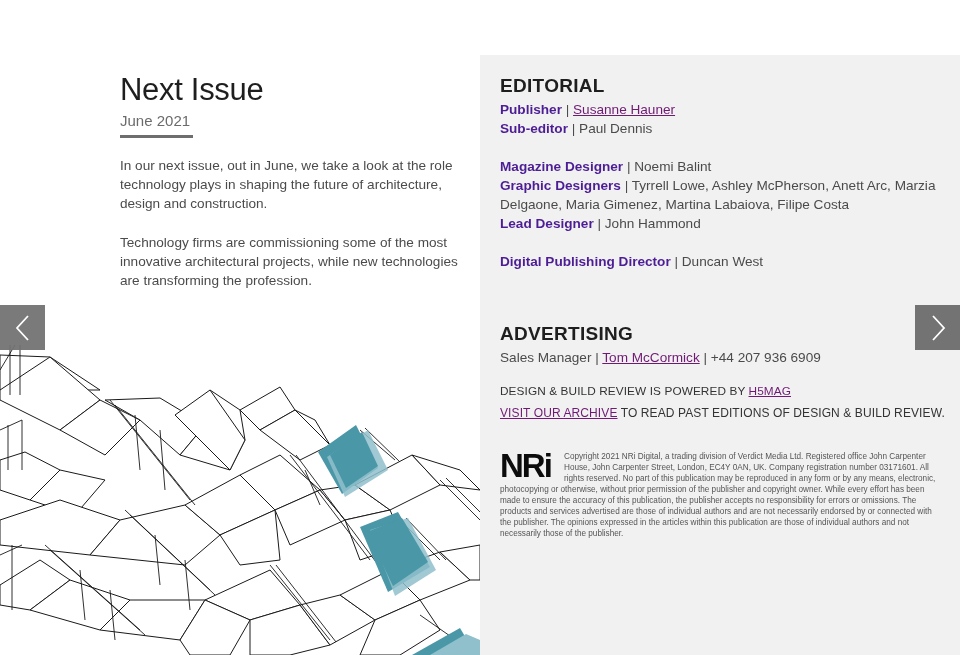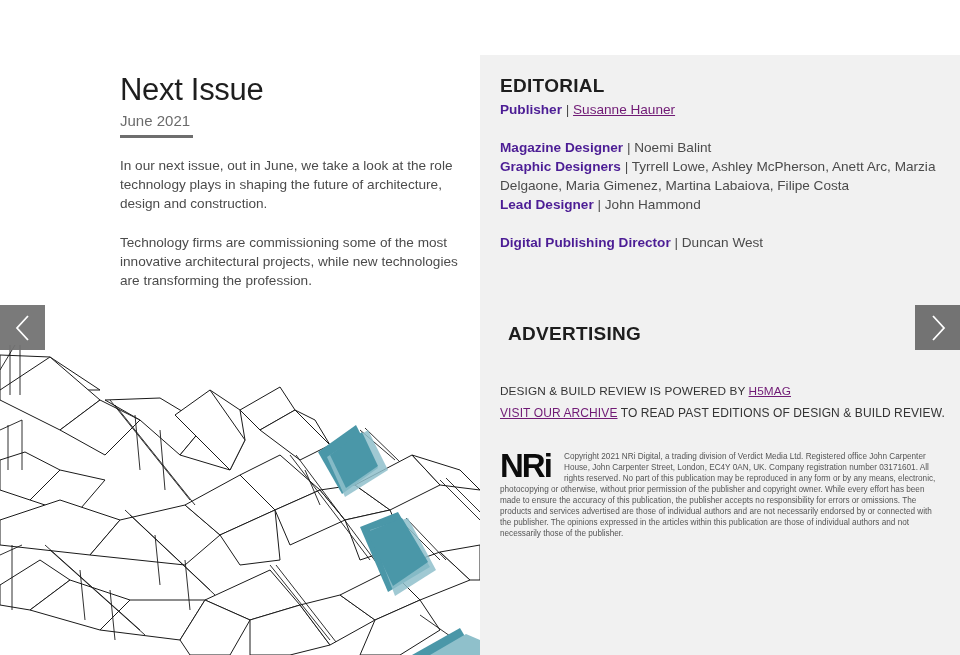--- a/index.html
+++ b/index.html
@@ -24,21 +24,21 @@
 
   .section-title { font-size: 19px; font-weight: bold; color: #1e1e1e; letter-spacing: 0.3px; }
   .editorial { position: absolute; left: 20px; top: 20px; width: 445px; }
   .editorial .section-title { margin-bottom: 3px; }
   .credits { font-size: 13.6px; line-height: 19px; color: #4b4b4b; }
   .credits b { color: #4c1d95; font-weight: bold; }
   .credits .gap { height: 19px; }
   a.link { color: #701a75; text-decoration: underline; }
 
   .advertising { position: absolute; left: 20px; top: 268px; width: 445px; }
-  .advertising .section-title { margin-bottom: 3px; margin-left: 8px; }
+  .advertising .section-title { margin-bottom: 3px; }
   .powered { position: absolute; left: 20px; top: 329px; font-size: 11.8px; color: #333; letter-spacing: 0.1px; }
   .archive { position: absolute; left: 20px; top: 351px; font-size: 12px; color: #333; letter-spacing: 0.1px; }
 
   .copyright { position: absolute; left: 20px; top: 396px; width: 440px; font-size: 8.2px; line-height: 11px; color: #555; }
   .nri-logo { float: left; width: 60px; height: 30px; margin-right: 4px; margin-top: 0px; font-size: 33px; font-weight: bold; color: #0c0c0c; line-height: 30px; letter-spacing: -2px; font-family: Liberation Sans, sans-serif; position: relative; }
 </style>
 </head>
 <body>
 
 <div class="left">
@@ -145,39 +145,45 @@
   </svg>
 </div>
 
 <div class="right">
   <div class="editorial">
     <div class="section-title">EDITORIAL</div>
     <div class="credits">
       <div>
         <b>Publisher</b><span> | </span><a class="link" href="#">Susanne Hauner</a>
       </div>
+      <div>
+        <b>Sub-editor</b><span> | </span><span>Paul Dennis</span>
+      </div>
       <div class="gap"></div>
       <div>
         <b>Magazine Designer</b><span> | </span><span>Noemi Balint</span>
       </div>
       <div>
         <b>Graphic Designers</b><span> | </span><span>Tyrrell Lowe, Ashley McPherson, Anett Arc, Marzia Delgaone, Maria Gimenez, Martina Labaiova, Filipe Costa</span>
       </div>
       <div>
         <b>Lead Designer</b><span> | </span><span>John Hammond</span>
       </div>
       <div class="gap"></div>
       <div>
         <b>Digital Publishing Director</b><span> | </span><span>Duncan West</span>
       </div>
     </div>
   </div>
 
   <div class="advertising">
     <div class="section-title">ADVERTISING</div>
+    <div class="credits">
+      <span>Sales Manager</span><span> | </span><a class="link" href="#">Tom McCormick</a><span> | </span><span>+44 207 936 6909</span>
+    </div>
   </div>
 
   <div class="powered">
     <span>DESIGN &amp; BUILD REVIEW IS POWERED BY </span><a class="link" href="#">H5MAG</a>
   </div>
   <div class="archive">
     <a class="link" href="#">VISIT OUR ARCHIVE</a><span> TO READ PAST EDITIONS OF DESIGN &amp; BUILD REVIEW.</span>
   </div>
 
   <div class="copyright">

